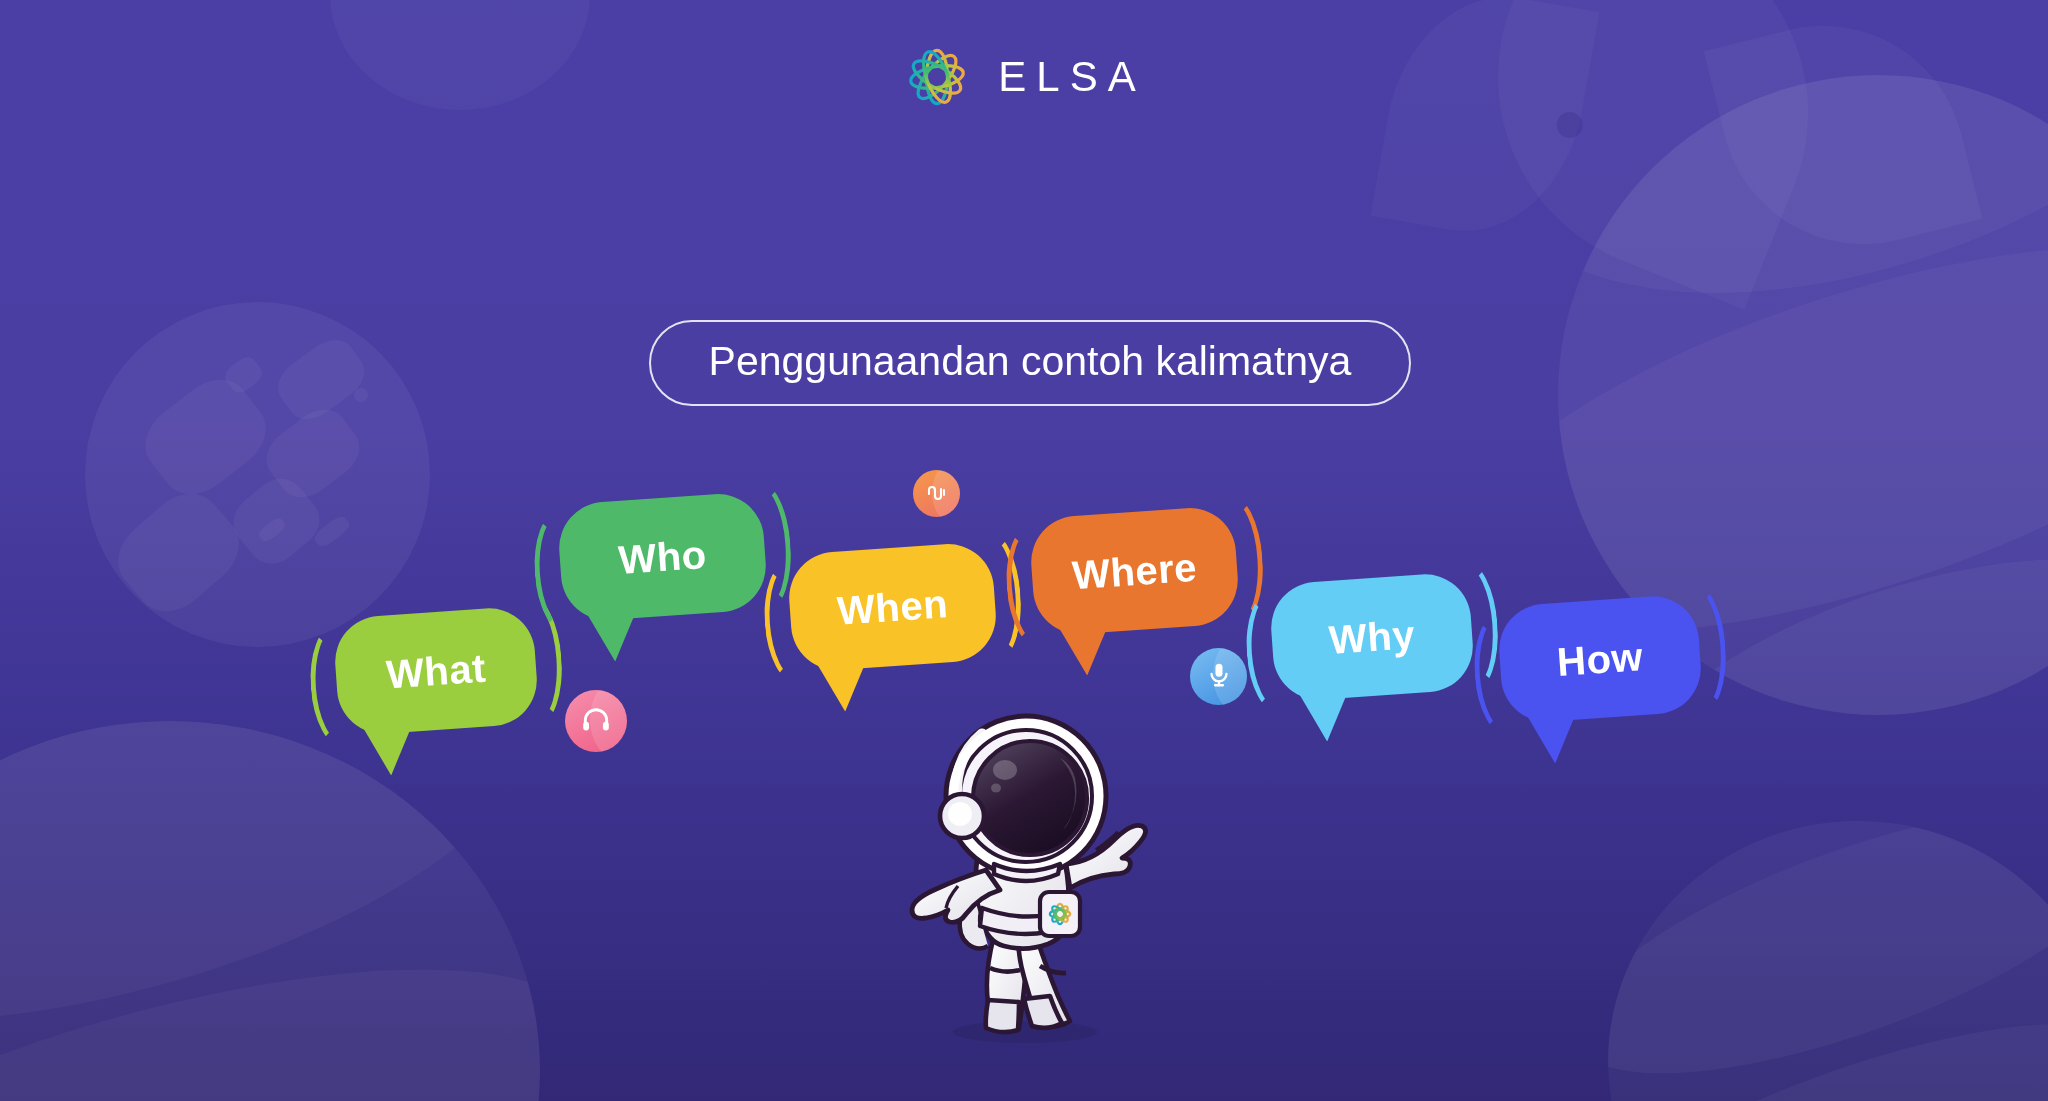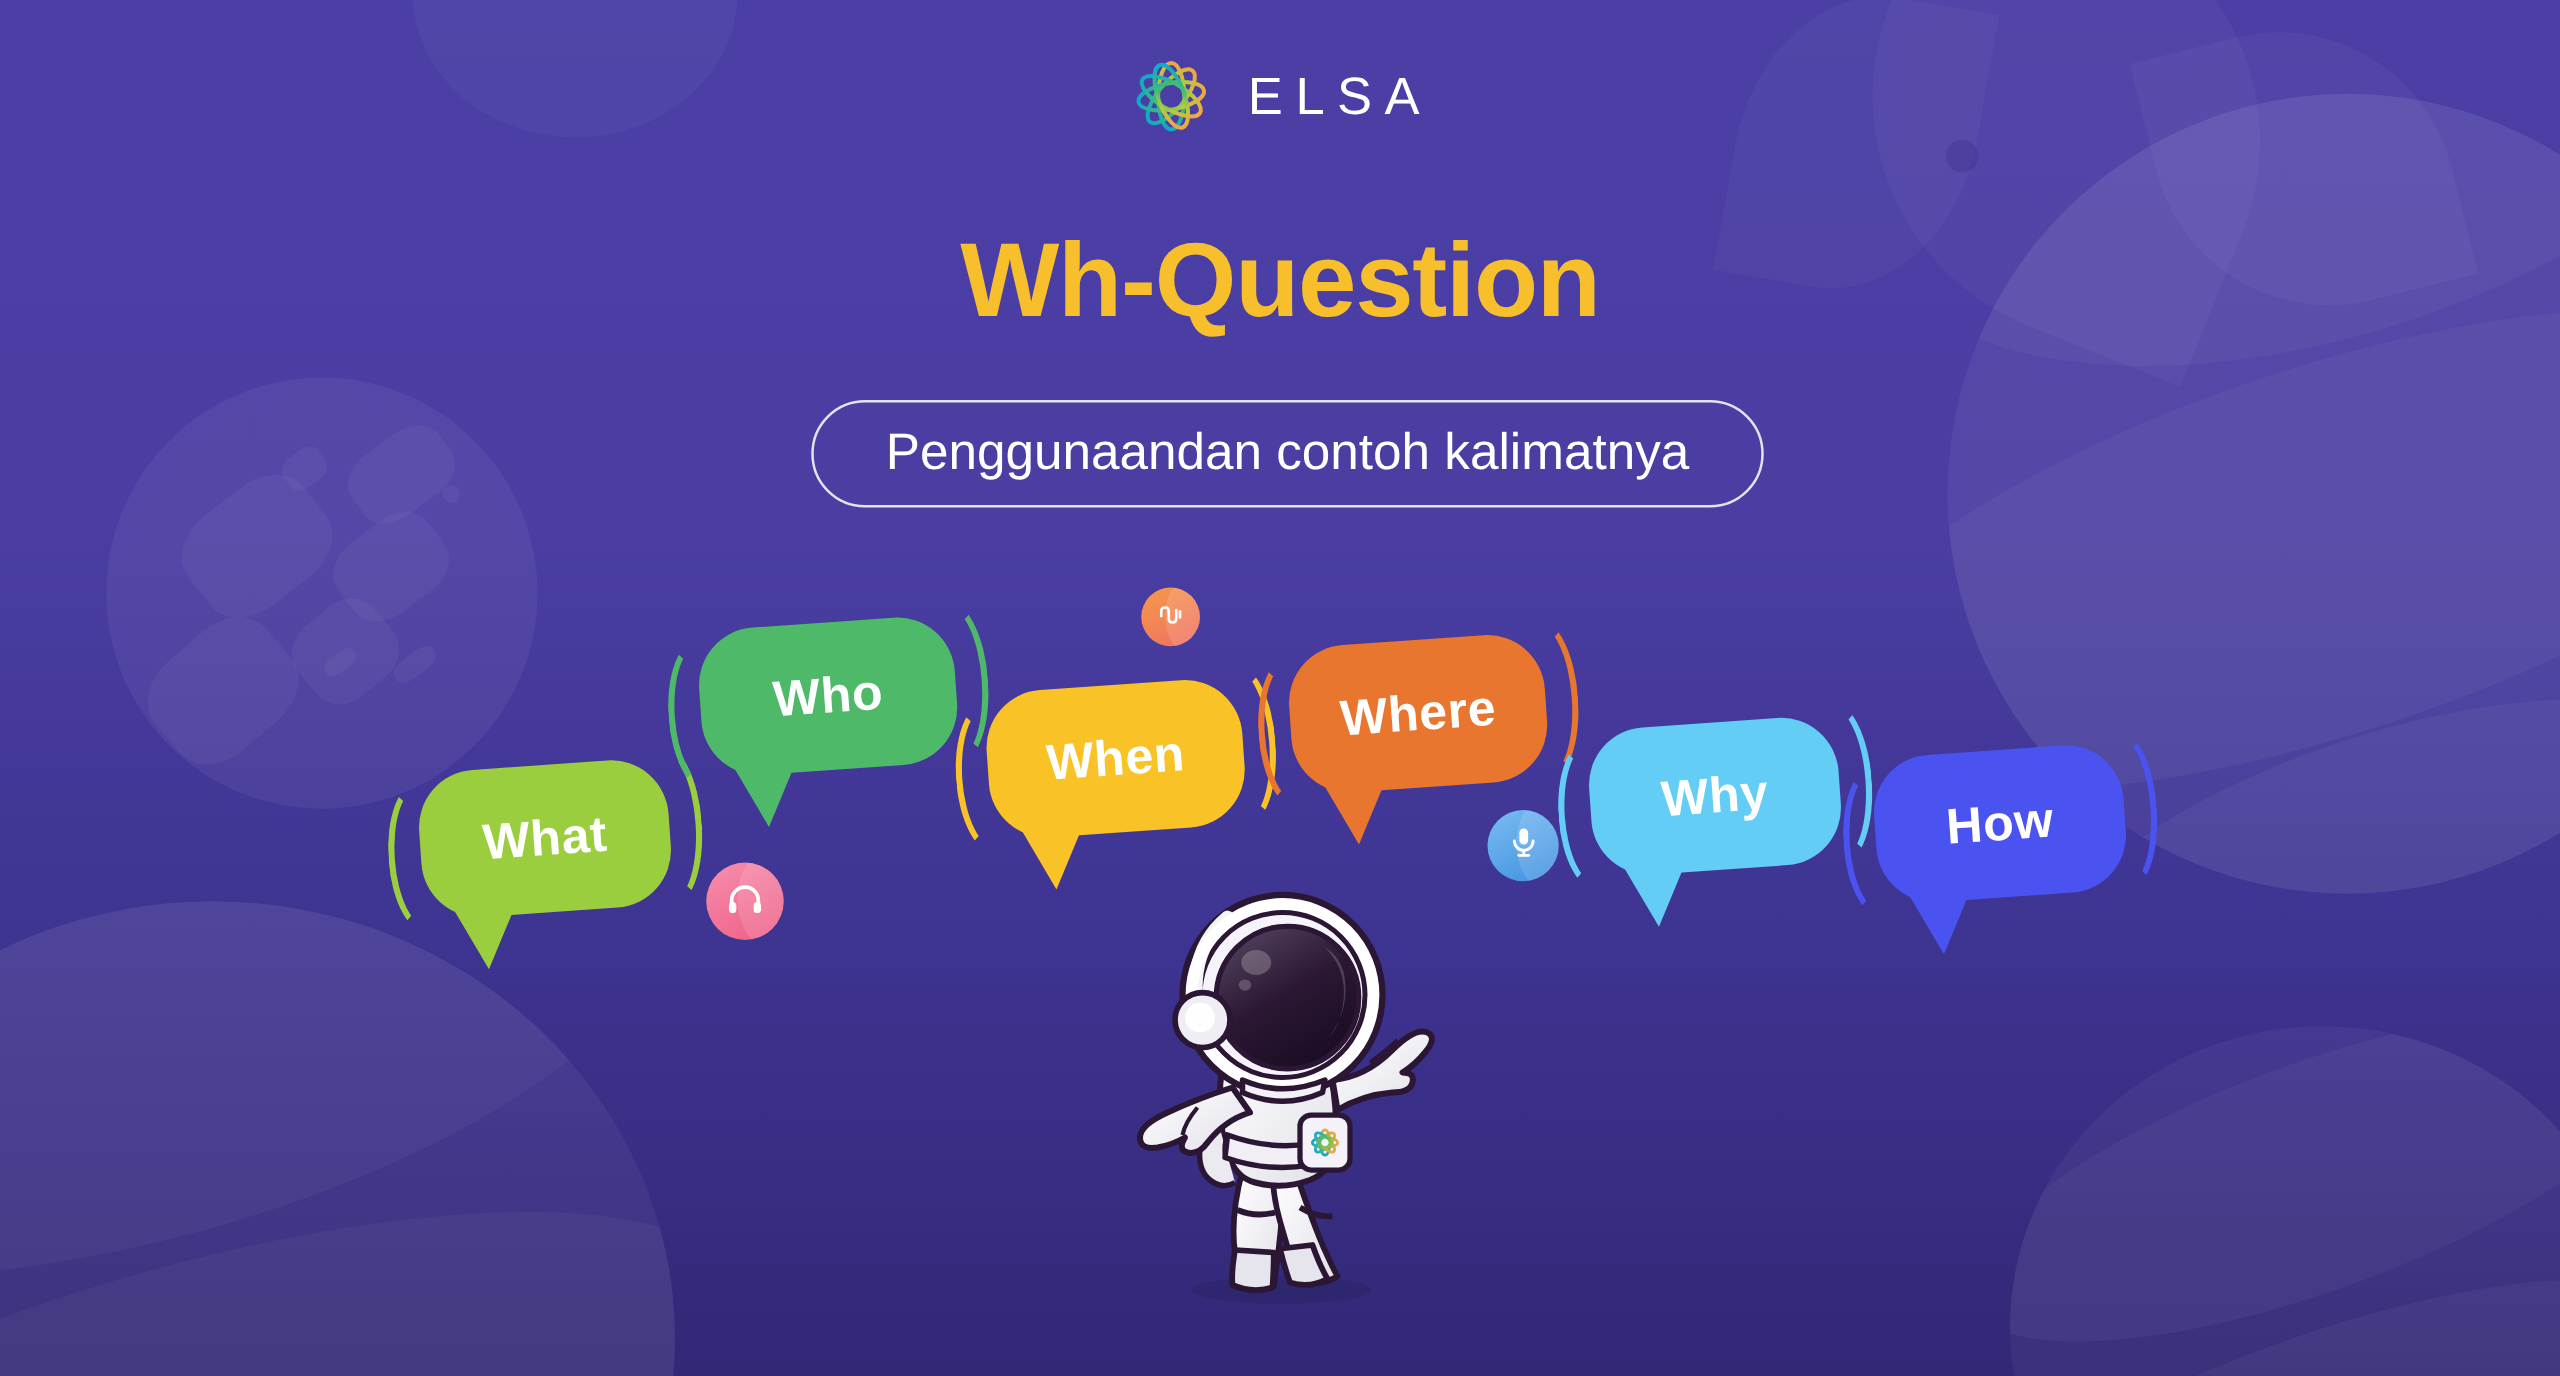--- a/index.html
+++ b/index.html
@@ -292,21 +292,20 @@
           <ellipse cx="50" cy="50" rx="15" ry="38" transform="rotate(40 50 50)"></ellipse>
           <ellipse cx="50" cy="50" rx="15" ry="38" transform="rotate(80 50 50)"></ellipse>
           <ellipse cx="50" cy="50" rx="15" ry="38" transform="rotate(120 50 50)"></ellipse>
           <ellipse cx="50" cy="50" rx="15" ry="38" transform="rotate(160 50 50)"></ellipse>
         </g>
       </svg>
     </span>
     <span class="logo-text">ELSA</span>
   </div>
 
-  <h1 class="title">Wh-Question</h1>
 
   <div class="subtitle-wrap">
     <div class="subtitle">Penggunaandan contoh kalimatnya</div>
   </div>
 
   <div class="bubbles">
 
     <div class="bubble-unit u-what">
       <div class="bubble" style="background:#9ace3f;color:#9ace3f;">
         <span style="color:#fff">What</span>

